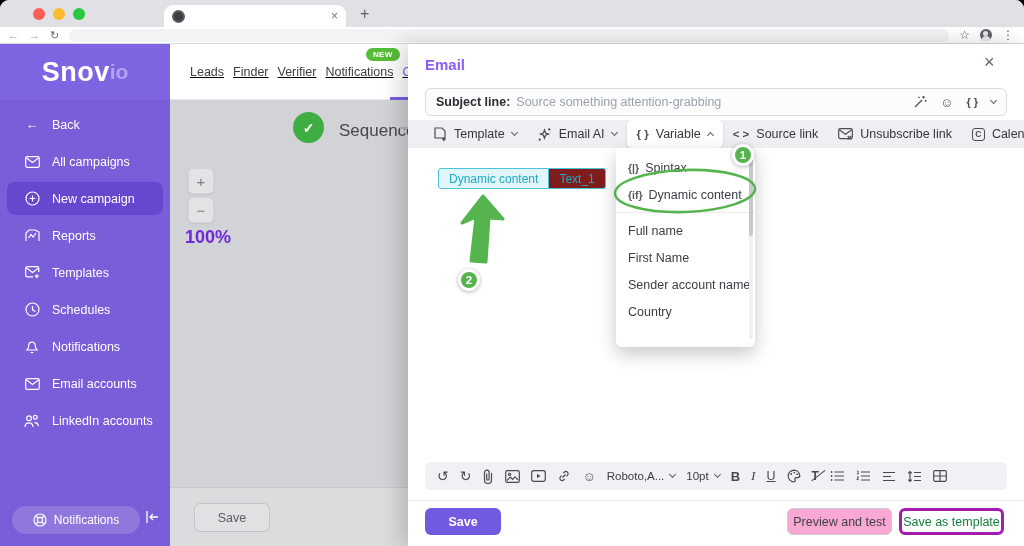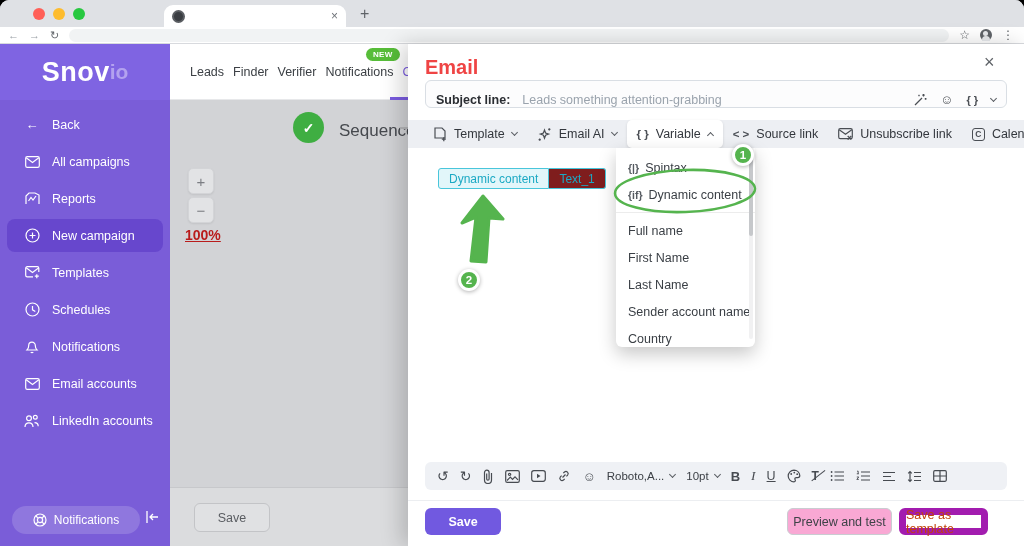--- a/index.html
+++ b/index.html
@@ -27,41 +27,41 @@
   .sblogo .p2{color:#b3a2ef;font-size:21px;font-weight:600;}
   .sbitems{left:0;top:62px;width:170px;}
   .sbitem{height:37px;display:flex;align-items:center;gap:12px;padding-left:24px;color:#fff;font-size:12.5px;font-weight:500;cursor:pointer;position:relative;}
   .sbitem .ic{width:16px;display:flex;justify-content:center;color:#fff;font-size:13px;}
   .sbitem.sel:before{content:"";position:absolute;left:7px;right:7px;top:2px;bottom:2px;background:#6747cd;border-radius:8px;}
   .sbitem>*{position:relative;}
   .kbpill{left:12px;top:462px;width:128px;height:28px;background:rgba(255,255,255,.16);border-radius:15px;display:flex;align-items:center;justify-content:center;gap:7px;color:#fff;font-size:12px;}
   .collapse{left:145px;top:466px;color:#fff;}
 
   
-  .topnav{left:170px;top:44px;width:238px;height:56px;background:#fff;border-bottom:1px solid #e7e8ea;display:flex;align-items:center;gap:9px;padding-left:20px;overflow:hidden;z-index:4;}
+  .topnav{left:170px;top:44px;width:238px;height:56px;background:#fff;border-bottom:1px solid #e7e8ea;display:flex;align-items:center;gap:9px;padding-left:20px;overflow:hidden;z-index:4;text-decoration:underline;}
   .navitem{font-size:12.5px;color:#3c4045;white-space:nowrap;cursor:pointer;}
   .navitem.active{color:#7a5ce0;}
   .newbadge{left:366px;top:48px;background:#57bd39;color:#fff;font-size:8px;font-weight:700;padding:2px 7px;border-radius:8px;z-index:6;letter-spacing:.3px;}
   .navunderline{left:390px;top:97px;width:40px;height:3px;background:#7a5ce0;z-index:4;}
 
   
   .seqcheck{left:293px;top:112px;width:31px;height:31px;border-radius:50%;background:#3fae42;color:#fff;display:flex;align-items:center;justify-content:center;font-size:14px;font-weight:700;}
   .seqlabel{left:339px;top:121px;font-size:17px;color:#46494e;}
   .seqline{left:400px;top:127px;width:30px;height:2px;background:#b6b7ba;}
   .zoombtn{width:26px;height:26px;background:#e2e3e5;border:1px solid #d3d4d7;border-radius:5px;color:#7b7e83;font-size:15px;display:flex;align-items:center;justify-content:center;box-shadow:0 1px 2px rgba(0,0,0,.08);}
-  .zoomlvl{left:185px;top:227px;font-size:14px;font-weight:700;color:#b91c1c;text-decoration:underline;}
+  .zoomlvl{left:185px;top:227px;font-size:18px;font-weight:700;color:#6d28d9;}
   .canvfoot{left:170px;top:487px;width:854px;height:59px;background:#dbdcde;border-top:1px solid #c7c8cb;}
   .canvsave{left:194px;top:503px;width:76px;height:29px;background:#e0e1e3;border:1px solid #c3c4c7;border-radius:6px;color:#5a5d62;font-size:12.5px;display:flex;align-items:center;justify-content:center;}
 
   
   .panel{left:408px;top:44px;width:616px;height:502px;background:#fff;box-shadow:-7px 0 20px rgba(0,0,0,.18);z-index:20;}
   .panel .abs{position:absolute;}
-  .ptitle{left:17px;top:12px;font-size:20px;font-weight:700;color:#ef4444;}
+  .ptitle{left:17px;top:12px;font-size:15px;font-weight:700;color:#8b5cf6;}
   .pclose{left:576px;top:8px;font-size:18px;color:#5f6368;cursor:pointer;}
-  .subjbox{left:17px;top:36px;width:582px;height:28px;border:1px solid #d9dee4;border-radius:6px;background:#fcfcfd;display:flex;align-items:flex-end;padding:0 10px;gap:12px;}
+  .subjbox{left:17px;top:44px;width:582px;height:28px;border:1px solid #d9dee4;border-radius:6px;background:#fcfcfd;display:flex;align-items:center;padding:0 10px;gap:6px;}
   .subjlabel{font-size:12.5px;font-weight:700;color:#2b2e33;}
   .subjph{font-size:12.5px;color:#9aa3ad;}
   .subjicons{margin-left:auto;display:flex;align-items:center;gap:13px;color:#4a4e54;}
   .etb{left:0;top:76px;width:616px;height:28px;background:#edeff3;display:flex;align-items:center;padding-left:16px;}
   .etbitem{display:flex;align-items:center;gap:7px;height:28px;padding:0 10px;font-size:12.5px;color:#33373d;cursor:pointer;white-space:nowrap;}
   .etbitem .gl{font-size:11.5px;font-weight:600;color:#4a4e54;}
   .etbitem.active{background:#fff;border-radius:5px;box-shadow:0 1px 3px rgba(0,0,0,.12);}
   .chv{width:5px;height:5px;border-right:1.4px solid #5a5e64;border-bottom:1.4px solid #5a5e64;display:inline-block;transform:rotate(45deg);margin-top:-3px;}
   .chv.up{transform:rotate(-135deg);margin-top:3px;}
 
@@ -87,21 +87,21 @@
   .fb{font-weight:700;font-size:13px;}
   .fi{font-style:italic;font-family:"Liberation Serif",serif;font-size:13.5px;}
   .fu{text-decoration:underline;font-size:12.5px;}
   .tclear{position:relative;font-size:12px;font-weight:600;}
   .tclear:after{content:"";position:absolute;left:-2px;top:6px;width:17px;height:1.4px;background:#474b51;transform:rotate(-38deg);}
 
   .pfoot{left:0;top:456px;width:616px;height:46px;background:#fff;border-top:1px solid #eceef1;}
   .btn{height:27px;border-radius:6px;font-size:12.5px;display:flex;align-items:center;justify-content:center;cursor:pointer;}
   .btn.save{left:17px;top:7px;width:76px;background:#7159e0;color:#fff;font-weight:700;position:absolute;}
   .btn.preview{left:379px;top:7px;width:105px;background:#f9a8d4;border:1px solid #c9ccd1;color:#3e4247;position:absolute;}
-  .btn.savetpl{left:491px;top:7px;width:89px;background:#fff;border:7px solid #a21caf;color:#c2410c;position:absolute;}
+  .btn.savetpl{left:491px;top:7px;width:105px;background:#fff;border:3px solid #a21caf;color:#15803d;position:absolute;}
 
   svg{display:block;}
 </style>
 </head>
 <body>
 
 <div id="stage">
 
   <div class="abs tabstrip">
     <div class="abs tl" style="left:33px;background:#ff5f57"></div>
@@ -136,37 +136,37 @@
       </div>
       <div class="sbitem">
         <span class="ic">
             <svg width="15" height="12" viewBox="0 0 15 12" fill="none" stroke="#fff" stroke-width="1.2">
               <rect x="0.7" y="0.7" width="13.6" height="10.6" rx="1.6"></rect>
               <path d="M1.2 1.8l6.3 4.6 6.3-4.6"></path>
             </svg>
           </span>
         <span>All campaigns</span>
       </div>
+      <div class="sbitem sel">
+        <span class="ic">
+            <svg width="15" height="15" viewBox="0 0 15 15" fill="none" stroke="#fff" stroke-width="1.2">
+              <circle cx="7.5" cy="7.5" r="6.5"></circle>
+              <path d="M7.5 4.5v6M4.5 7.5h6"></path>
+            </svg>
+          </span>
+        <span>New campaign</span>
+      </div>
       <div class="sbitem">
         <span class="ic">
             <svg width="15" height="13" viewBox="0 0 15 13" fill="none" stroke="#fff" stroke-width="1.2">
               <path d="M1 12V4l3-3 3 0 3 0 4 2v9"></path>
               <path d="M3.5 9l2.5-3.5 2 2.5 3-4"></path>
             </svg>
           </span>
         <span>Reports</span>
-      </div>
-      <div class="sbitem sel">
-        <span class="ic">
-            <svg width="15" height="15" viewBox="0 0 15 15" fill="none" stroke="#fff" stroke-width="1.2">
-              <circle cx="7.5" cy="7.5" r="6.5"></circle>
-              <path d="M7.5 4.5v6M4.5 7.5h6"></path>
-            </svg>
-          </span>
-        <span>New campaign</span>
       </div>
       <div class="sbitem">
         <span class="ic">
             <svg width="15" height="13" viewBox="0 0 15 13" fill="none" stroke="#fff" stroke-width="1.2">
               <path d="M13.8 6V2.3c0-.9-.7-1.6-1.6-1.6H2.3C1.4.7.7 1.4.7 2.3v7c0 .9.7 1.6 1.6 1.6H8"></path>
               <path d="M1.2 1.8l6.3 4.6 6.3-4.6"></path>
               <path d="M11.8 8.2v4M9.8 10.2h4"></path>
             </svg>
           </span>
         <span>Templates</span>
@@ -253,21 +253,21 @@
   <div class="abs canvsave">
       <span>Save</span>
     </div>
 
   <div class="abs panel">
     <div class="abs ptitle">Email</div>
     <div class="abs pclose">×</div>
 
     <div class="abs subjbox">
       <span class="subjlabel">Subject line:</span>
-      <span class="subjph">Leads something attention-grabbing</span>
+      <span class="subjph">Source something attention-grabbing</span>
       <span class="subjicons">
         <span>
             <svg width="14" height="14" viewBox="0 0 14 14" fill="none" stroke="#4a4e54" stroke-width="1.2">
               <path d="M2 12l7-7"></path>
               <path d="M10.5 1v2.4M9.3 2.2h2.4M12.6 5v1.8M11.7 5.9h1.8M6 1.8v1.4M5.3 2.5h1.4"></path>
             </svg>
           </span>
         <span style="font-size:13px">☺</span>
         <span style="font-size:11px;font-weight:600">{ }</span>
         <span class="chv"></span>
@@ -340,23 +340,20 @@
       <div class="dditem">
         <span class="gl">{if}</span>
         <span>Dynamic content</span>
       </div>
       <div class="dddiv"></div>
       <div class="dditem">
           <span>Full name</span>
         </div>
       <div class="dditem">
           <span>First Name</span>
-        </div>
-      <div class="dditem">
-          <span>Last Name</span>
         </div>
       <div class="dditem">
           <span>Sender account name</span>
         </div>
       <div class="dditem">
           <span>Country</span>
         </div>
       <div class="ddtrack"></div>
       <div class="ddthumb"></div>
     </div>

